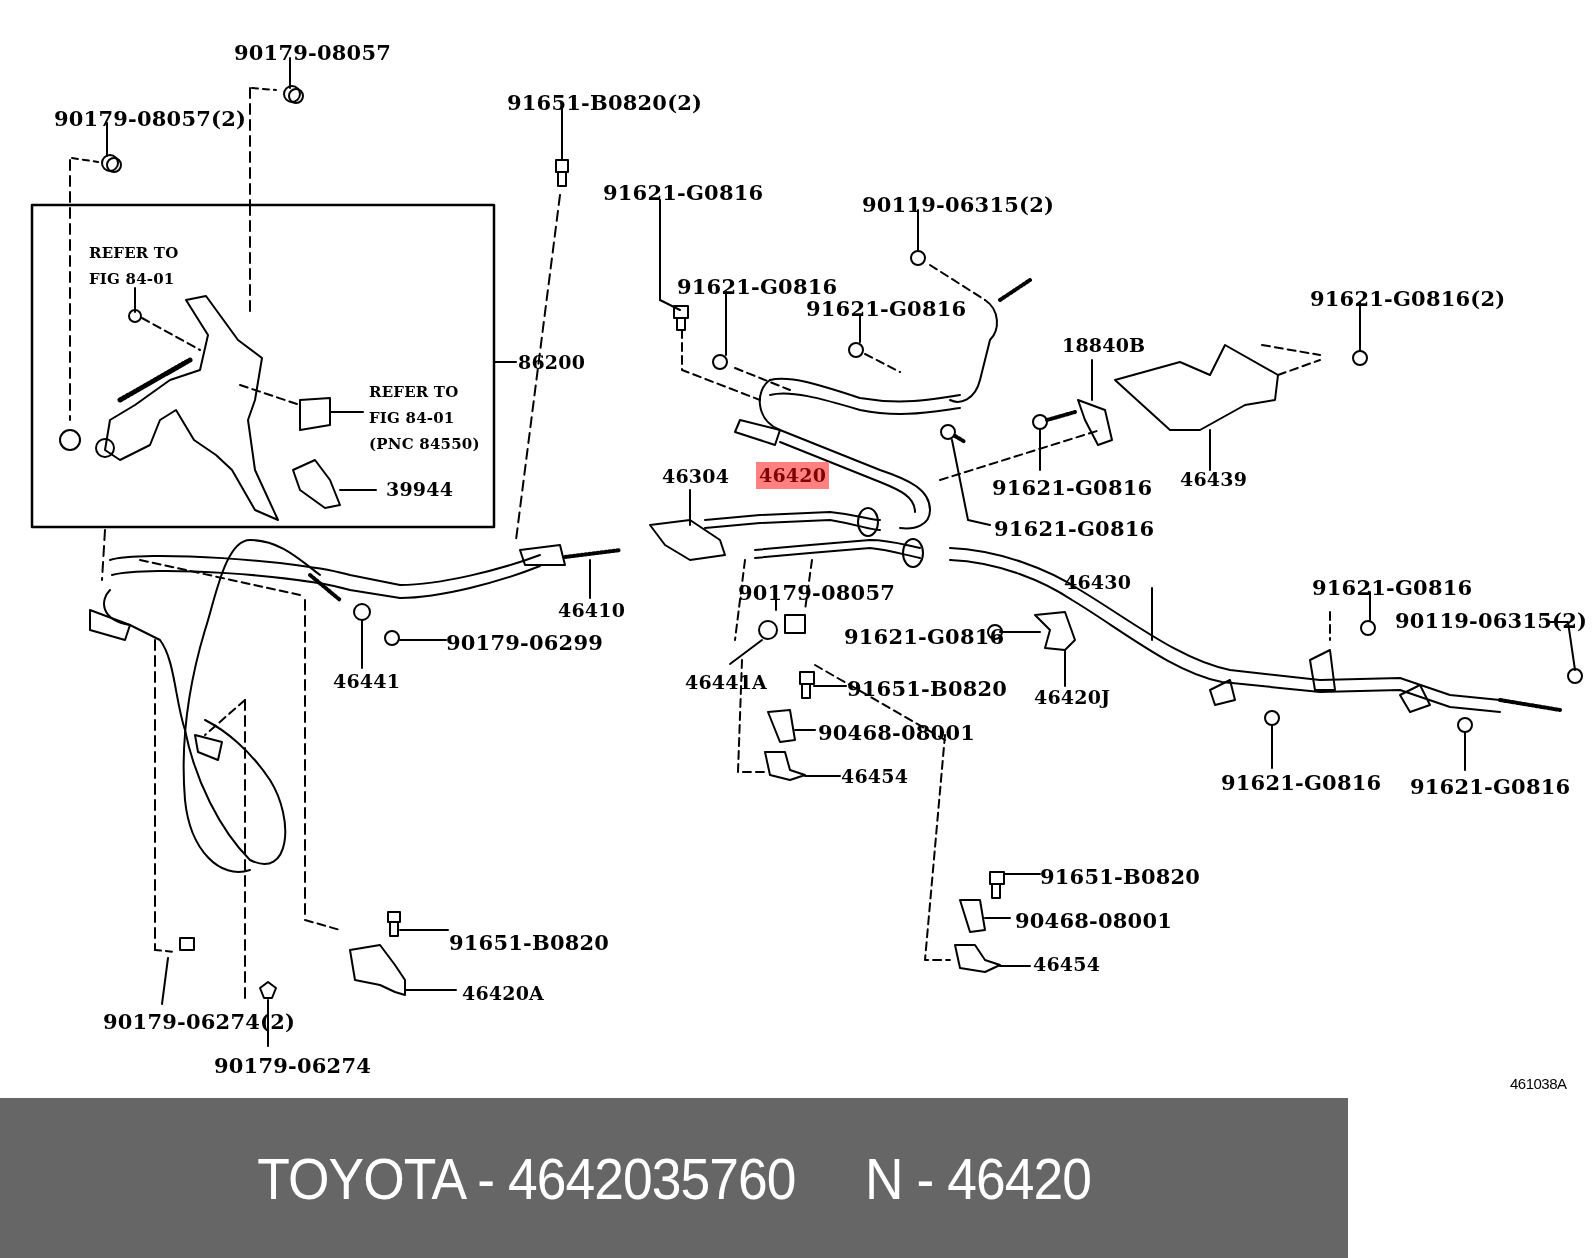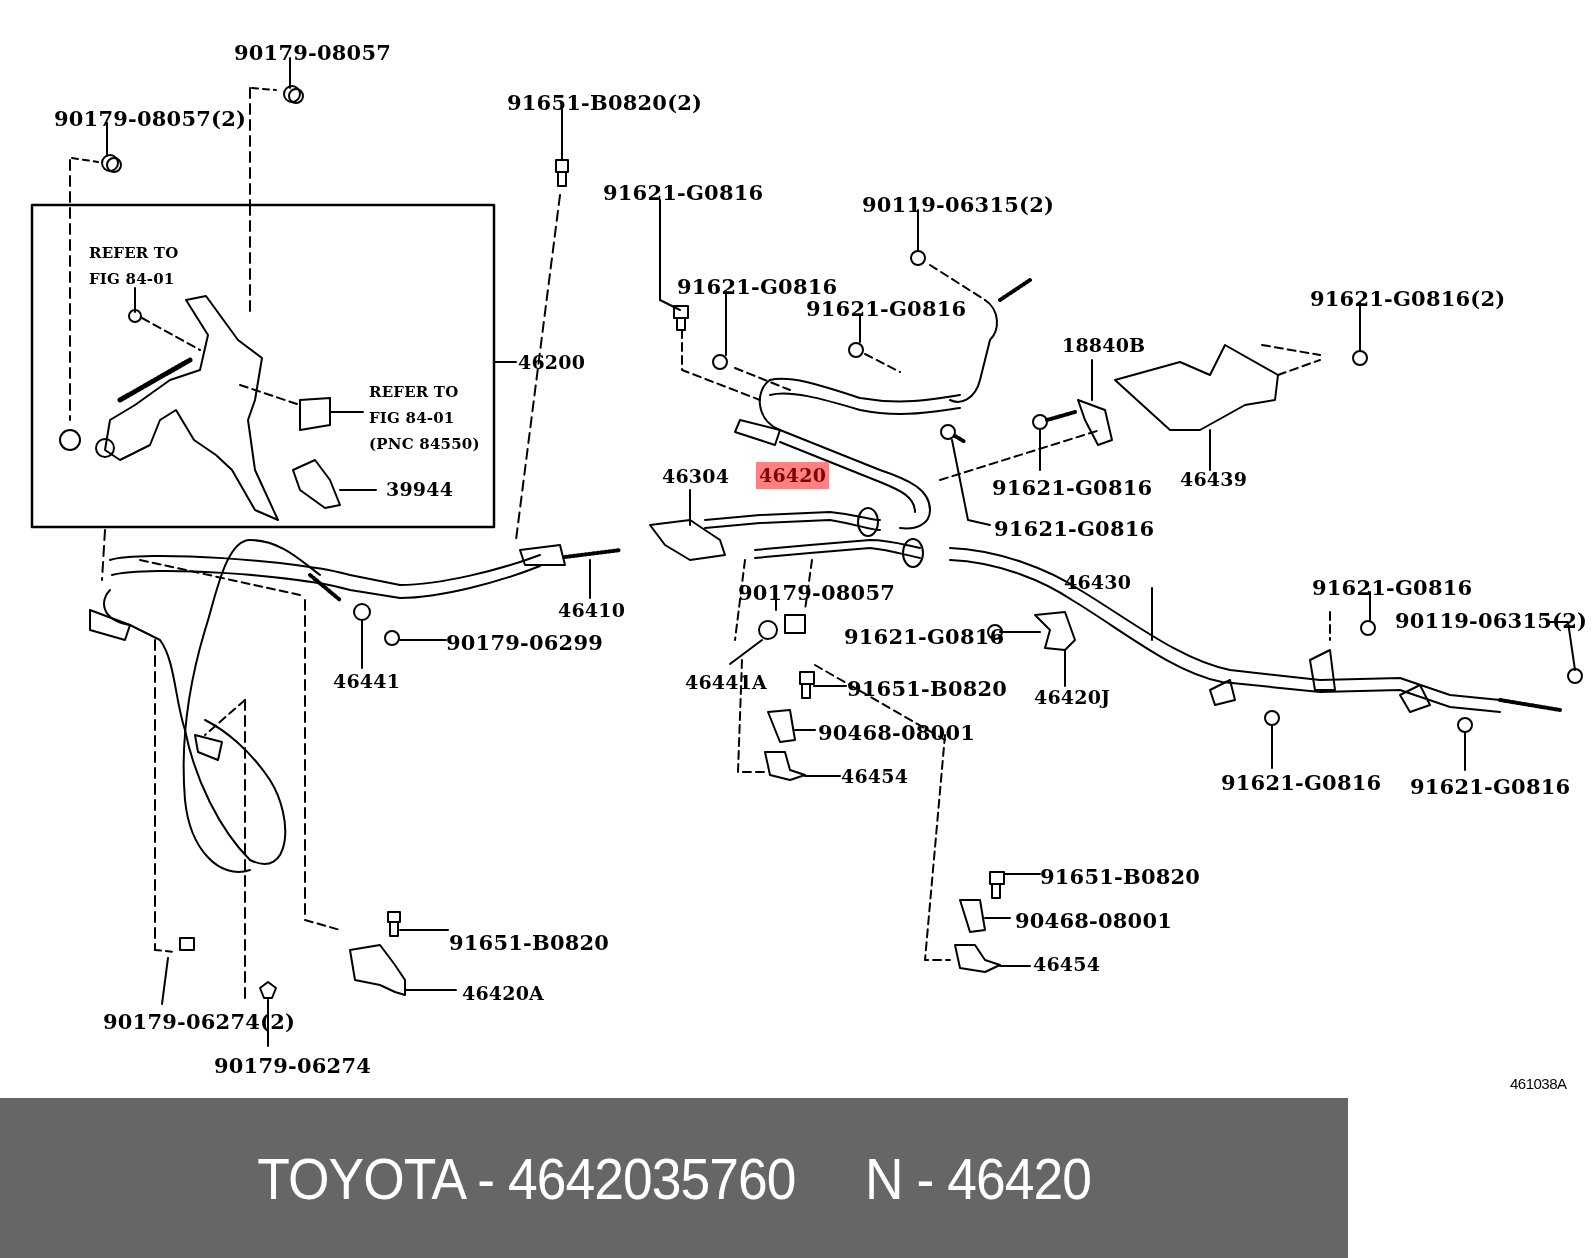--- a/index.html
+++ b/index.html
@@ -185,21 +185,21 @@
   <div class="lbl sm" style="left:54px;top:108px">90179-08057(2)</div>
   <div class="lbl note" style="left:89px;top:240px">REFER TO
 FIG 84-01</div>
   <div class="lbl sm" style="left:507px;top:92px">91651-B0820(2)</div>
   <div class="lbl sm" style="left:603px;top:182px">91621-G0816</div>
   <div class="lbl sm" style="left:677px;top:276px">91621-G0816</div>
   <div class="lbl sm" style="left:806px;top:298px">91621-G0816</div>
   <div class="lbl sm" style="left:862px;top:194px">90119-06315(2)</div>
   <div class="lbl md" style="left:1062px;top:336px">18840B</div>
   <div class="lbl sm" style="left:1310px;top:288px">91621-G0816(2)</div>
-  <div class="lbl md" style="left:518px;top:353px">46200</div>
+  <div class="lbl md" style="left:518px;top:353px">86200</div>
   <div class="lbl note" style="left:369px;top:379px">REFER TO
 FIG 84-01
 (PNC 84550)</div>
   <div class="lbl md" style="left:386px;top:480px">39944</div>
   <div class="lbl md" style="left:662px;top:467px">46304</div>
   <div class="lbl hl" style="left:756px;top:462px">46420</div>
   <div class="lbl sm" style="left:992px;top:477px">91621-G0816</div>
   <div class="lbl sm" style="left:994px;top:518px">91621-G0816</div>
   <div class="lbl md" style="left:1180px;top:470px">46439</div>
   <div class="lbl md" style="left:558px;top:601px">46410</div>

